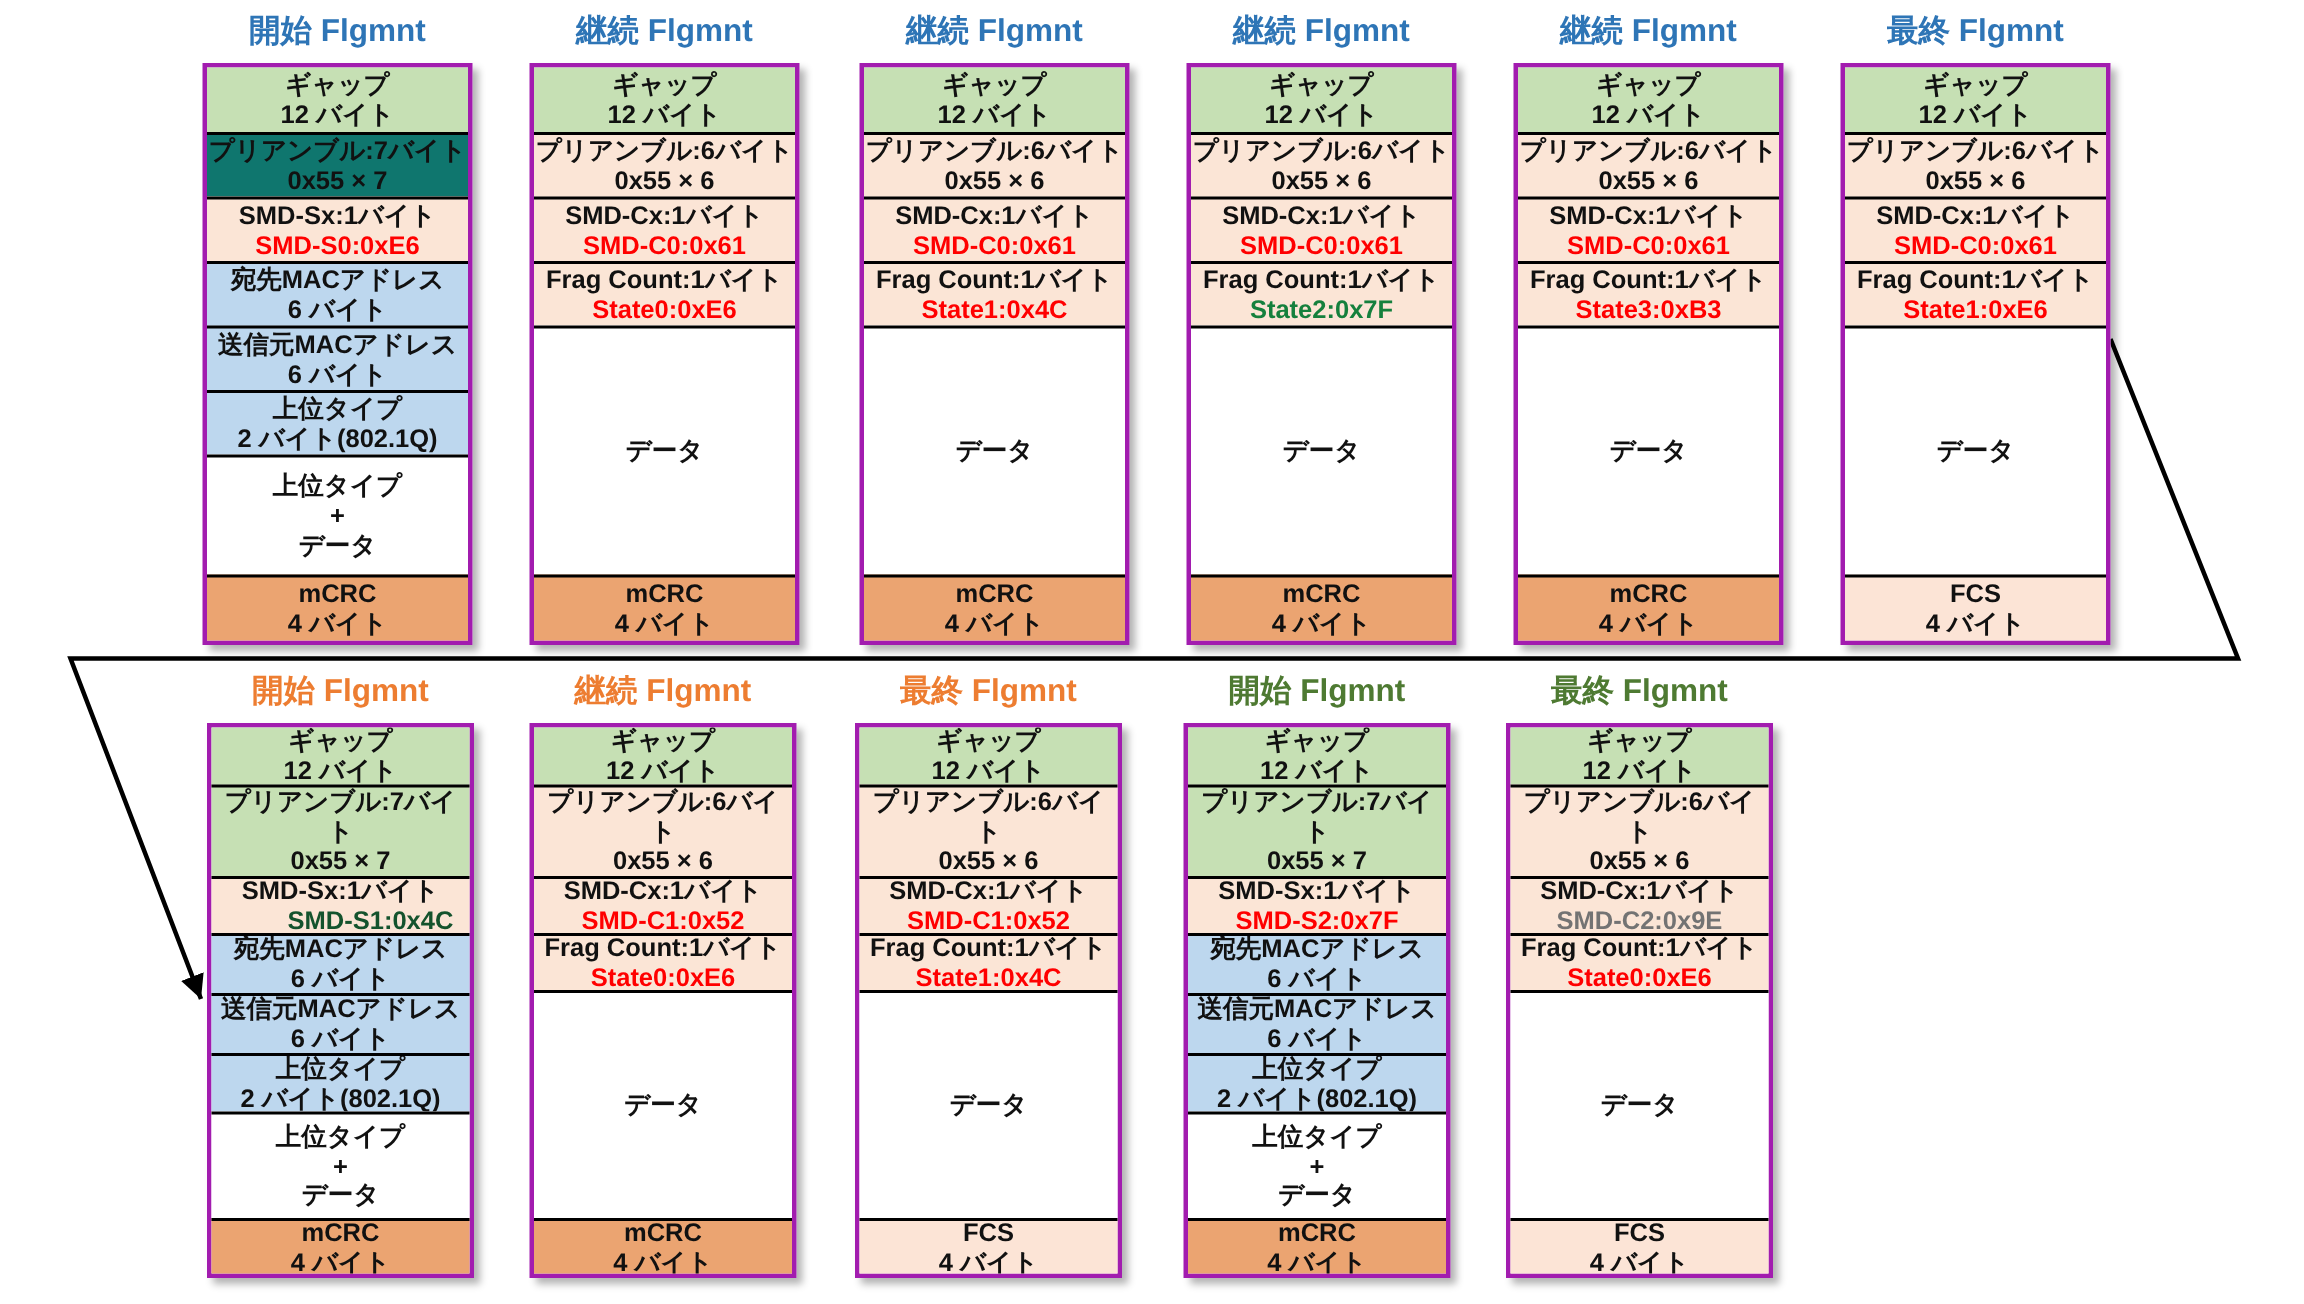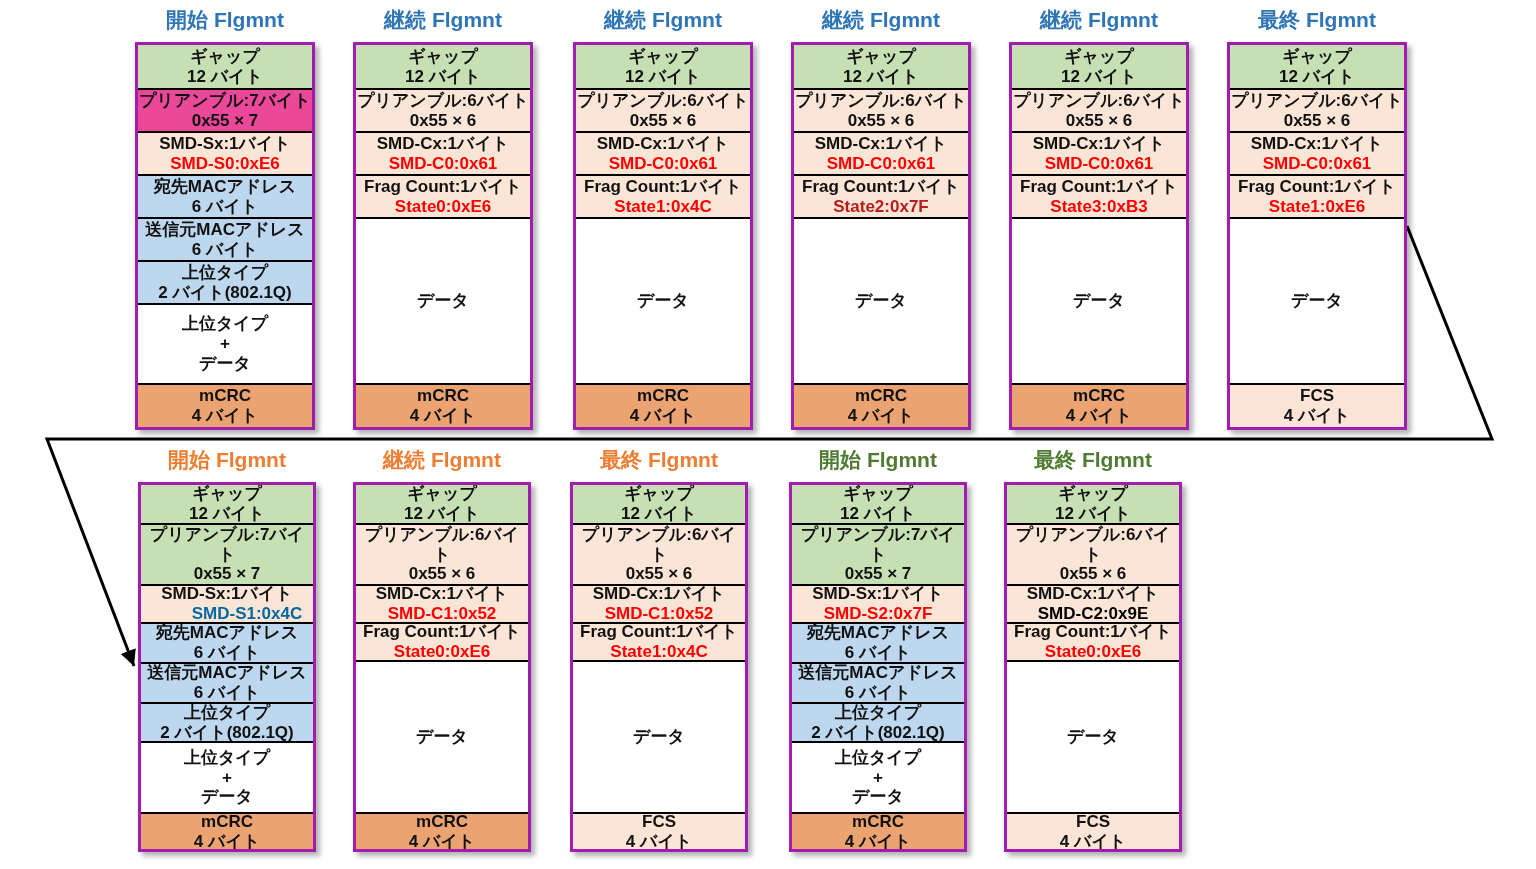--- a/index.html
+++ b/index.html
@@ -63,21 +63,21 @@
     </defs>
     <polyline points="1407,226 1492,439 47,439 134,666" fill="none" stroke="#000" stroke-width="3" stroke-linejoin="miter" marker-end="url(#ah)"></polyline>
   </svg>
 
 <div class="frame-title" style="left: 135px; top: 6px; width: 180px; color: rgb(46, 117, 182);">開始 Flgmnt</div>
     <div class="frame-box" style="left: 135px; top: 42px; width: 180px; height: 388px;">
       <div class="cell" style="flex: 0 0 43px; background: rgb(198, 224, 180);">
         <div class="line">ギャップ</div>
         <div class="line">12 バイト</div>
       </div>
-      <div class="cell" style="flex: 0 0 43px; background: #ec4899;">
+      <div class="cell" style="flex: 0 0 43px; background: #0f766e;">
         <div class="line">プリアンブル:7バイト</div>
         <div class="line">0x55 × 7</div>
       </div>
       <div class="cell" style="flex: 0 0 43px; background: rgb(251, 229, 214);">
         <div class="line">SMD-Sx:1バイト</div>
         <div class="line" style="color: rgb(255, 0, 0);">SMD-S0:0xE6</div>
       </div>
       <div class="cell" style="flex: 0 0 43px; background: rgb(189, 215, 238);">
         <div class="line">宛先MACアドレス</div>
         <div class="line">6 バイト</div>
@@ -161,21 +161,21 @@
       <div class="cell" style="flex: 0 0 43px; background: rgb(251, 229, 214);">
         <div class="line">プリアンブル:6バイト</div>
         <div class="line">0x55 × 6</div>
       </div>
       <div class="cell" style="flex: 0 0 43px; background: rgb(251, 229, 214);">
         <div class="line">SMD-Cx:1バイト</div>
         <div class="line" style="color: rgb(255, 0, 0);">SMD-C0:0x61</div>
       </div>
       <div class="cell" style="flex: 0 0 43px; background: rgb(251, 229, 214);">
         <div class="line">Frag Count:1バイト</div>
-        <div class="line" style="color: #b91c1c;">State2:0x7F</div>
+        <div class="line" style="color: #15803d;">State2:0x7F</div>
       </div>
       <div class="cell stretch" style="background: rgb(255, 255, 255);">
         <div class="line">データ</div>
       </div>
       <div class="cell" style="flex: 0 0 44px; background: rgb(235, 164, 113);">
         <div class="line">mCRC</div>
         <div class="line">4 バイト</div>
       </div>
     </div>
     <div class="frame-title" style="left: 1009px; top: 6px; width: 180px; color: rgb(46, 117, 182);">継続 Flgmnt</div>
@@ -236,21 +236,21 @@
         <div class="line">ギャップ</div>
         <div class="line">12 バイト</div>
       </div>
       <div class="cell" style="flex: 0 0 61px; background: rgb(198, 224, 180);">
         <div class="line">プリアンブル:7バイ</div>
         <div class="line">ト</div>
         <div class="line">0x55 × 7</div>
       </div>
       <div class="cell" style="flex: 0 0 38px; background: rgb(251, 229, 214);">
         <div class="line">SMD-Sx:1バイト</div>
-        <div class="line" style="color: #0369a1; margin-left: 40px;">SMD-S1:0x4C</div>
+        <div class="line" style="color: #14532d; margin-left: 40px;">SMD-S1:0x4C</div>
       </div>
       <div class="cell" style="flex: 0 0 40px; background: rgb(189, 215, 238);">
         <div class="line">宛先MACアドレス</div>
         <div class="line">6 バイト</div>
       </div>
       <div class="cell" style="flex: 0 0 40px; background: rgb(189, 215, 238);">
         <div class="line">送信元MACアドレス</div>
         <div class="line">6 バイト</div>
       </div>
       <div class="cell" style="flex: 0 0 39px; background: rgb(189, 215, 238);">
@@ -364,21 +364,21 @@
         <div class="line">ギャップ</div>
         <div class="line">12 バイト</div>
       </div>
       <div class="cell" style="flex: 0 0 61px; background: rgb(251, 229, 214);">
         <div class="line">プリアンブル:6バイ</div>
         <div class="line">ト</div>
         <div class="line">0x55 × 6</div>
       </div>
       <div class="cell" style="flex: 0 0 38px; background: rgb(251, 229, 214);">
         <div class="line">SMD-Cx:1バイト</div>
-        <div class="line" style="color: #000000;">SMD-C2:0x9E</div>
+        <div class="line" style="color: #737373;">SMD-C2:0x9E</div>
       </div>
       <div class="cell" style="flex: 0 0 38px; background: rgb(251, 229, 214);">
         <div class="line">Frag Count:1バイト</div>
         <div class="line" style="color: rgb(255, 0, 0);">State0:0xE6</div>
       </div>
       <div class="cell stretch" style="background: rgb(255, 255, 255);">
         <div class="line">データ</div>
       </div>
       <div class="cell" style="flex: 0 0 37px; background: rgb(252, 228, 214);">
         <div class="line">FCS</div>

